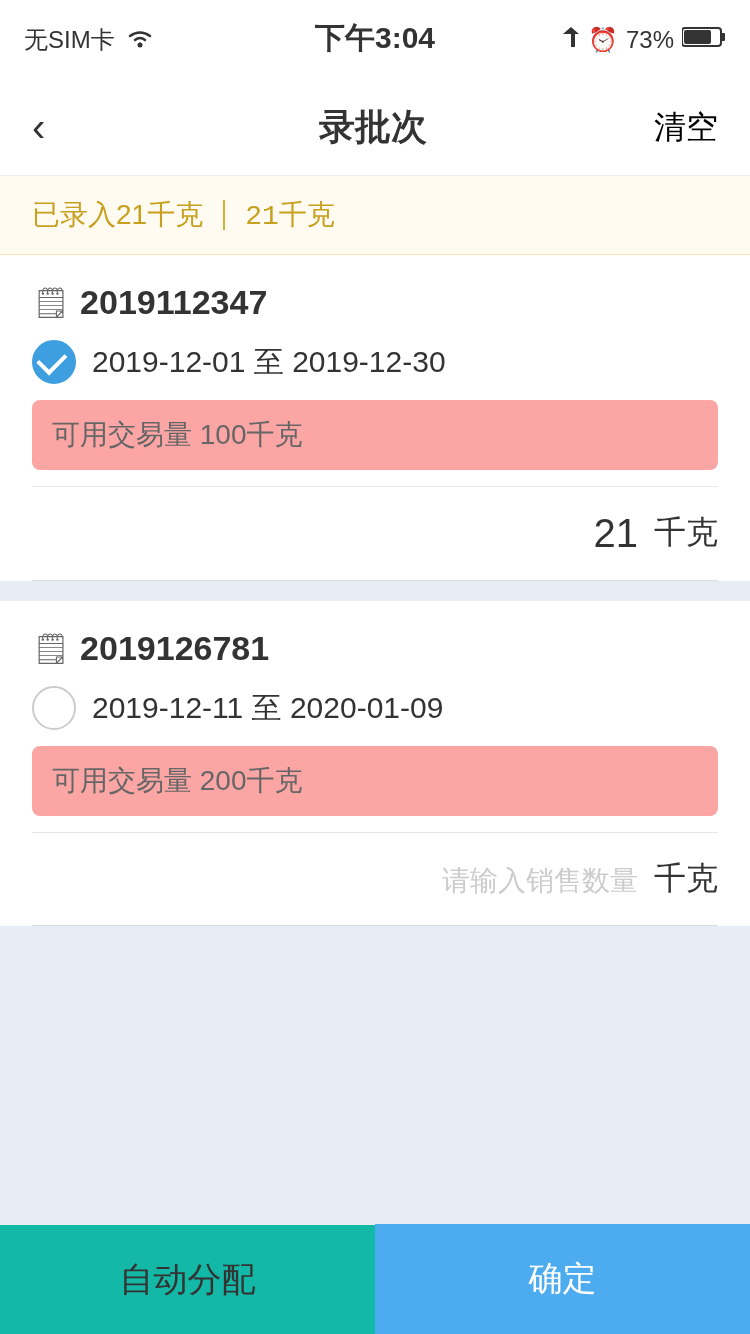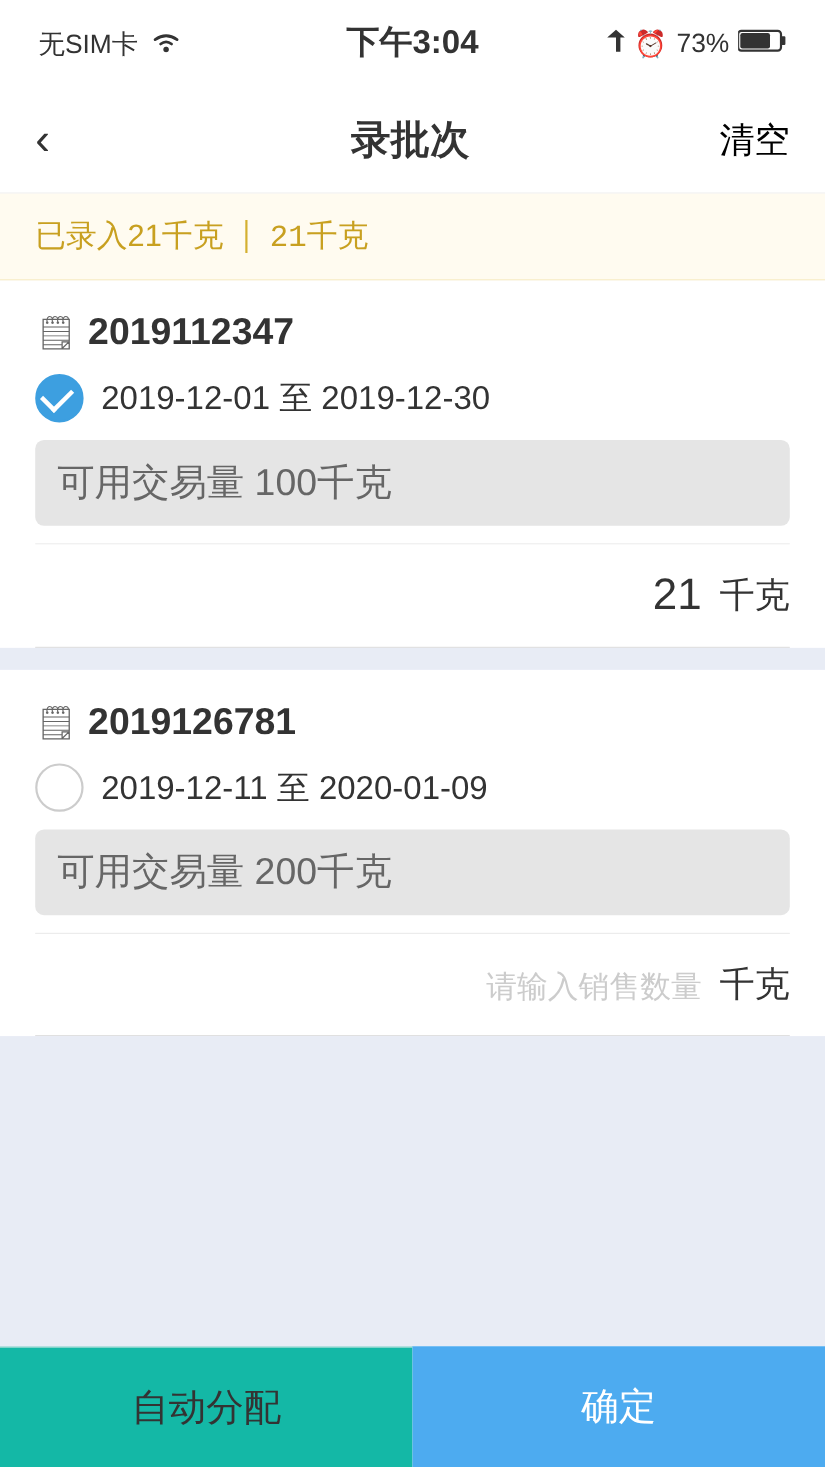--- a/index.html
+++ b/index.html
@@ -14,21 +14,21 @@
     }
 
     
     .status-bar {
       width: 750px;
       height: 80px;
       background: #fff;
       display: flex;
       align-items: center;
       justify-content: space-between;
-      padding: 0 35px;
+      padding: 0 24px;
       font-size: 24px;
       color: #333;
       gap: 48px;
     }
     .status-left {
       display: flex;
       align-items: center;
       gap: 10px;
     }
     .status-center {
@@ -146,37 +146,37 @@
       border-bottom: 4px solid #fff;
       transform: rotate(-45deg) translateY(-3px);
       display: block;
     }
     .batch-date {
       font-size: 30px;
       color: #333;
     }
     .batch-available {
       margin: 8px 32px 16px 32px;
-      background: #e5e5e5;
+      background: #fca5a5;
       border-radius: 8px;
       padding: 16px 20px;
-      font-size: 34px;
+      font-size: 28px;
       color: #666;
     }
     .batch-separator {
       height: 1px;
       background: #e8e8e8;
       margin: 0 32px;
     }
 
     
     .quantity-row {
       padding: 24px 32px;
       display: flex;
-      align-items: center;
+      align-items: flex-start;
       justify-content: flex-end;
       gap: 16px;
       background: #fff;
     }
     .quantity-input {
       font-size: 40px;
       font-weight: 500;
       color: #333;
       text-align: right;
       border: none;

